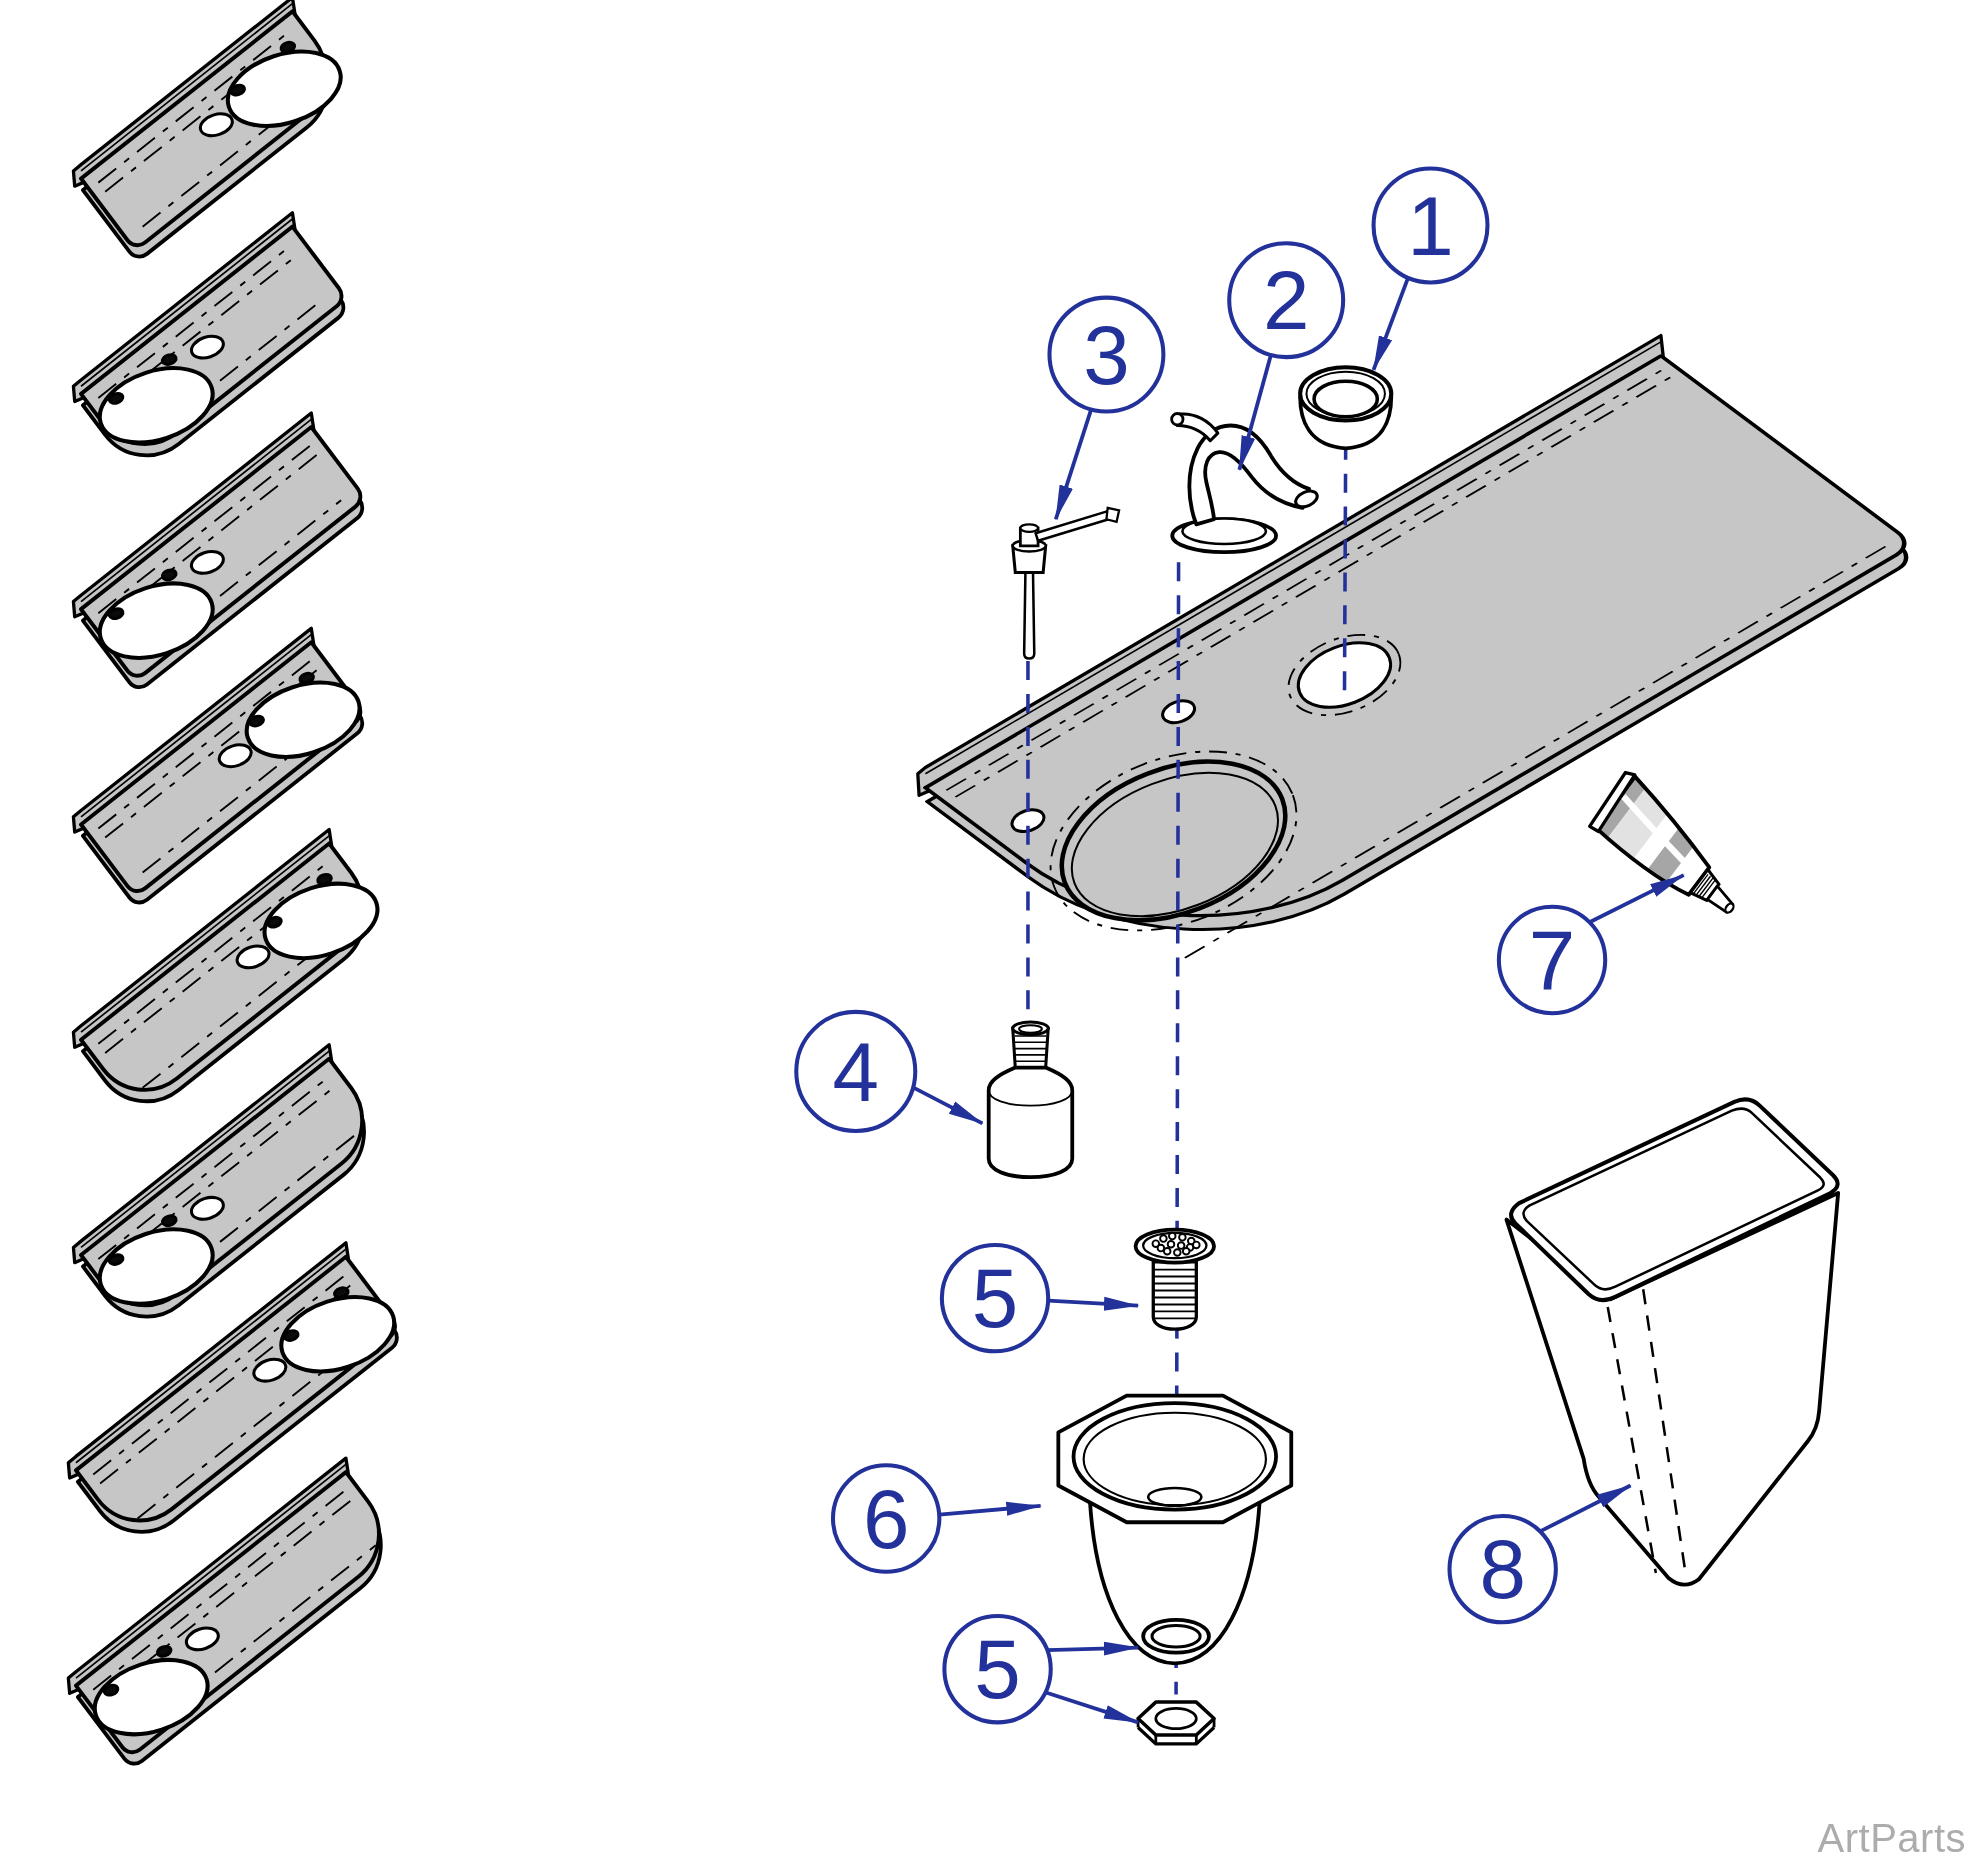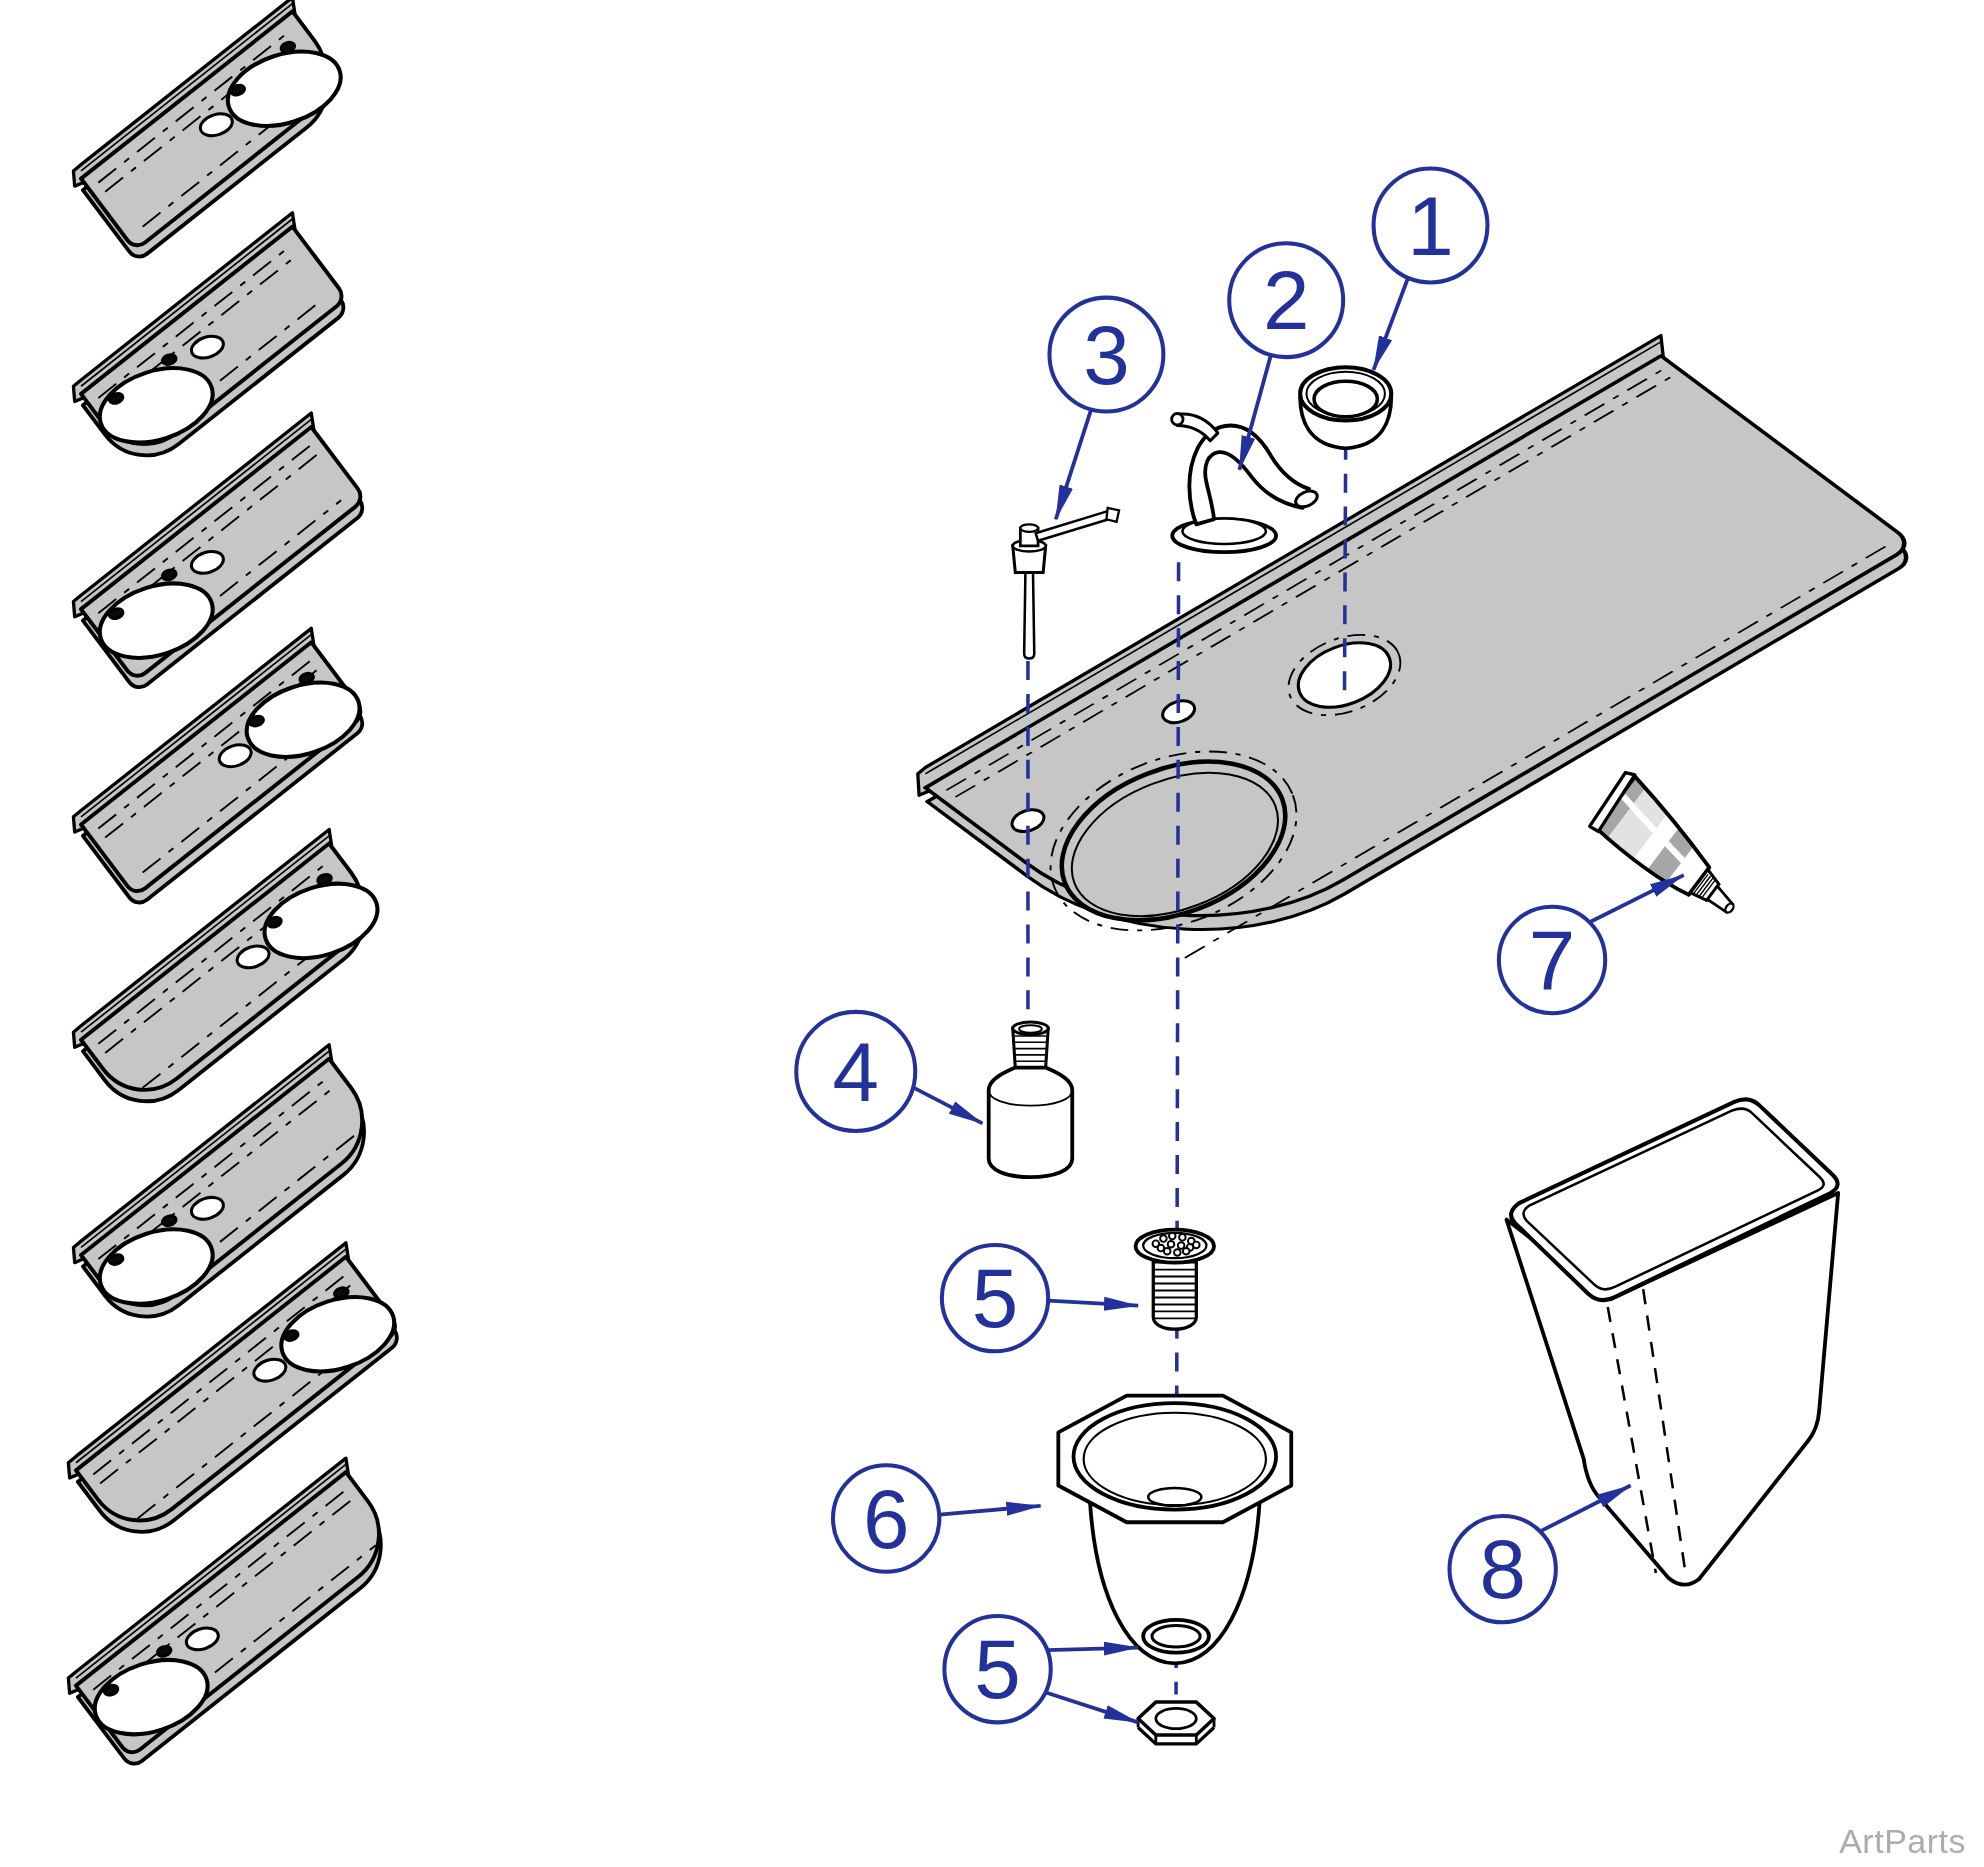--- a/index.html
+++ b/index.html
@@ -7,21 +7,21 @@
     position:relative;
     width:1985px;height:1868px;
     background:#ffffff;
     font-family:"Liberation Sans", sans-serif;
     overflow:hidden;
   }
   .stage svg{position:absolute;inset:0;width:100%;height:100%;}
   .watermark{
     position:absolute;
     right:19px;bottom:6.6px;
-    font-size:34px;
+    font-size:40px;
     color:#ACACAC;
     letter-spacing:0.5px;
   }
 </style>
 </head>
 <body>
 
 <div class="stage">
   <svg id="scene" viewBox="0 0 1568 1475" preserveAspectRatio="none">
       <defs>

